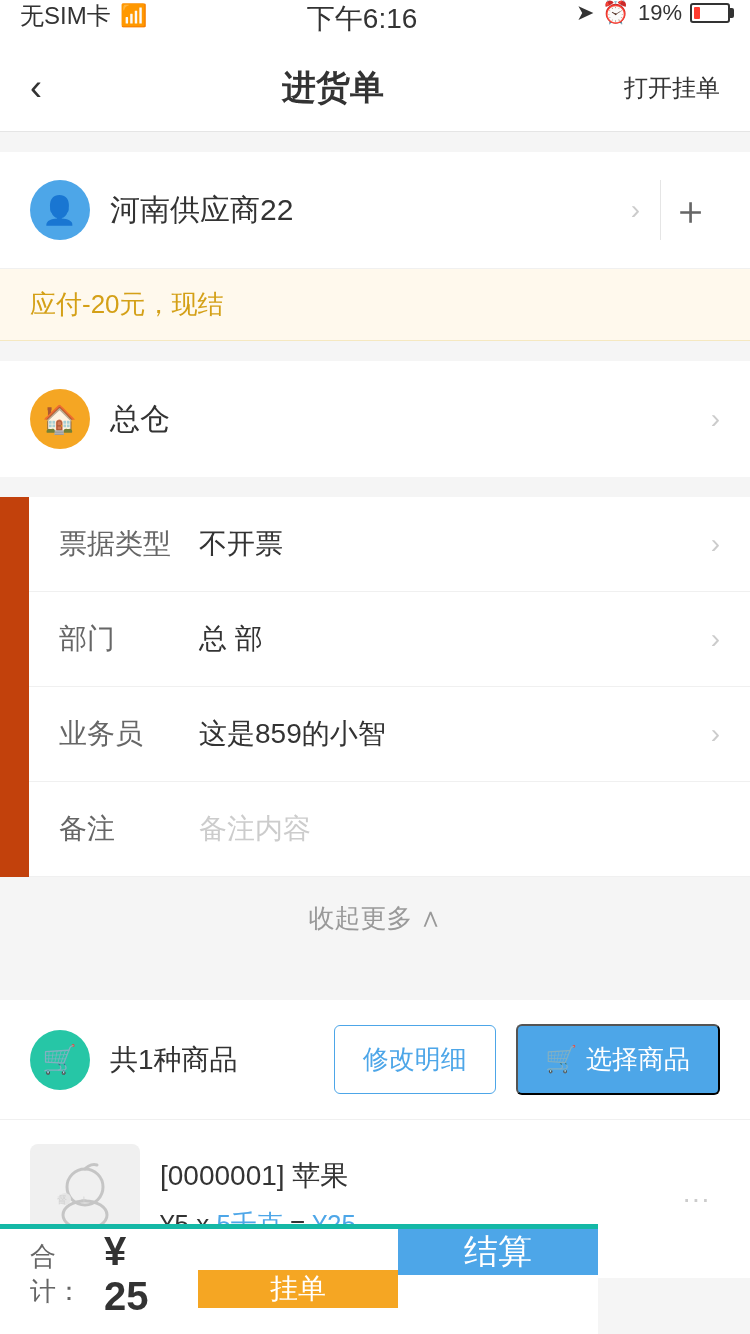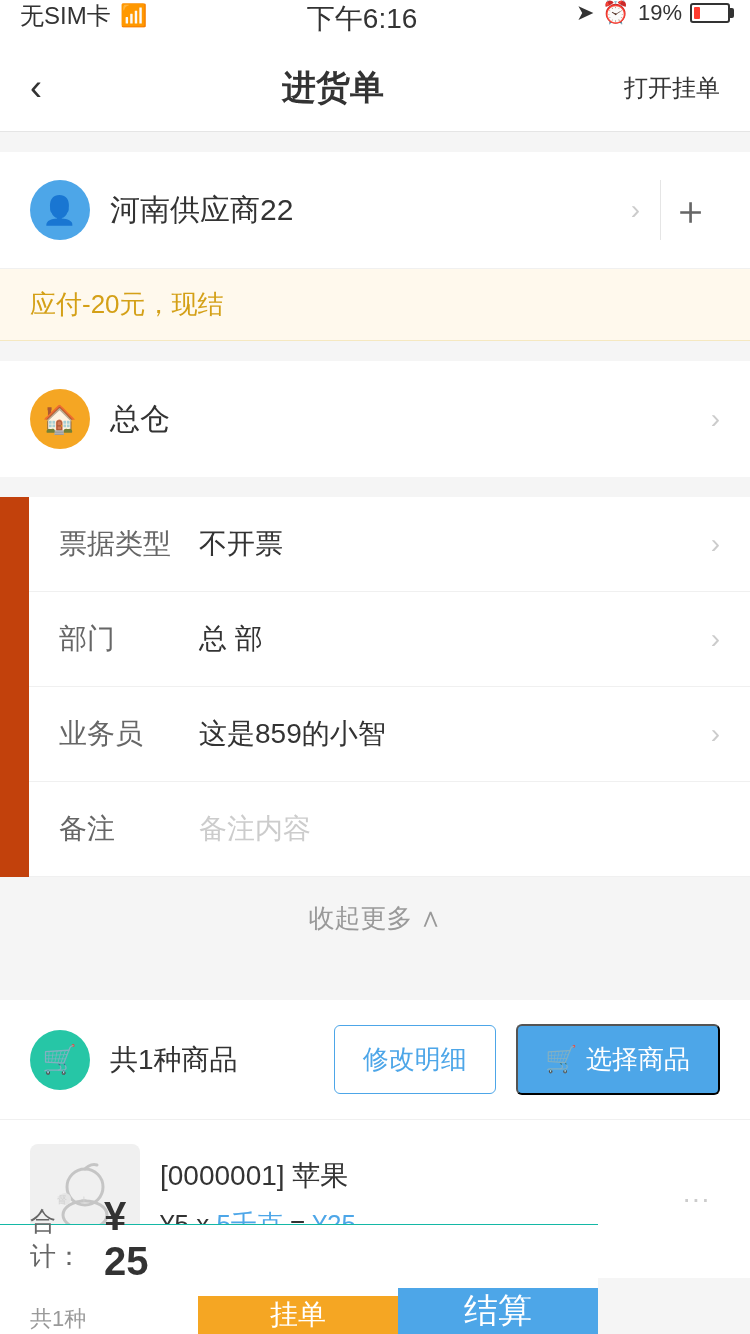--- a/index.html
+++ b/index.html
@@ -211,23 +211,23 @@
     }
 
     
     .bottom-bar {
       position: fixed;
       bottom: 0;
       left: 0;
       width: 598px;
       height: 110px;
       display: flex;
-      align-items: flex-end;
-      background: #fff;
-      border-top: 1px solid #14b8a6;
+      align-items: flex-start;
+      background: #fff;
+      border-top: 5px solid #14b8a6;
     }
     .bottom-total {
       flex: 1;
       display: flex;
       flex-direction: column;
       justify-content: center;
       padding: 0 30px;
     }
     .total-row { display: flex; align-items: baseline; gap: 10px; }
     .total-label { font-size: 26px; color: #666; }

